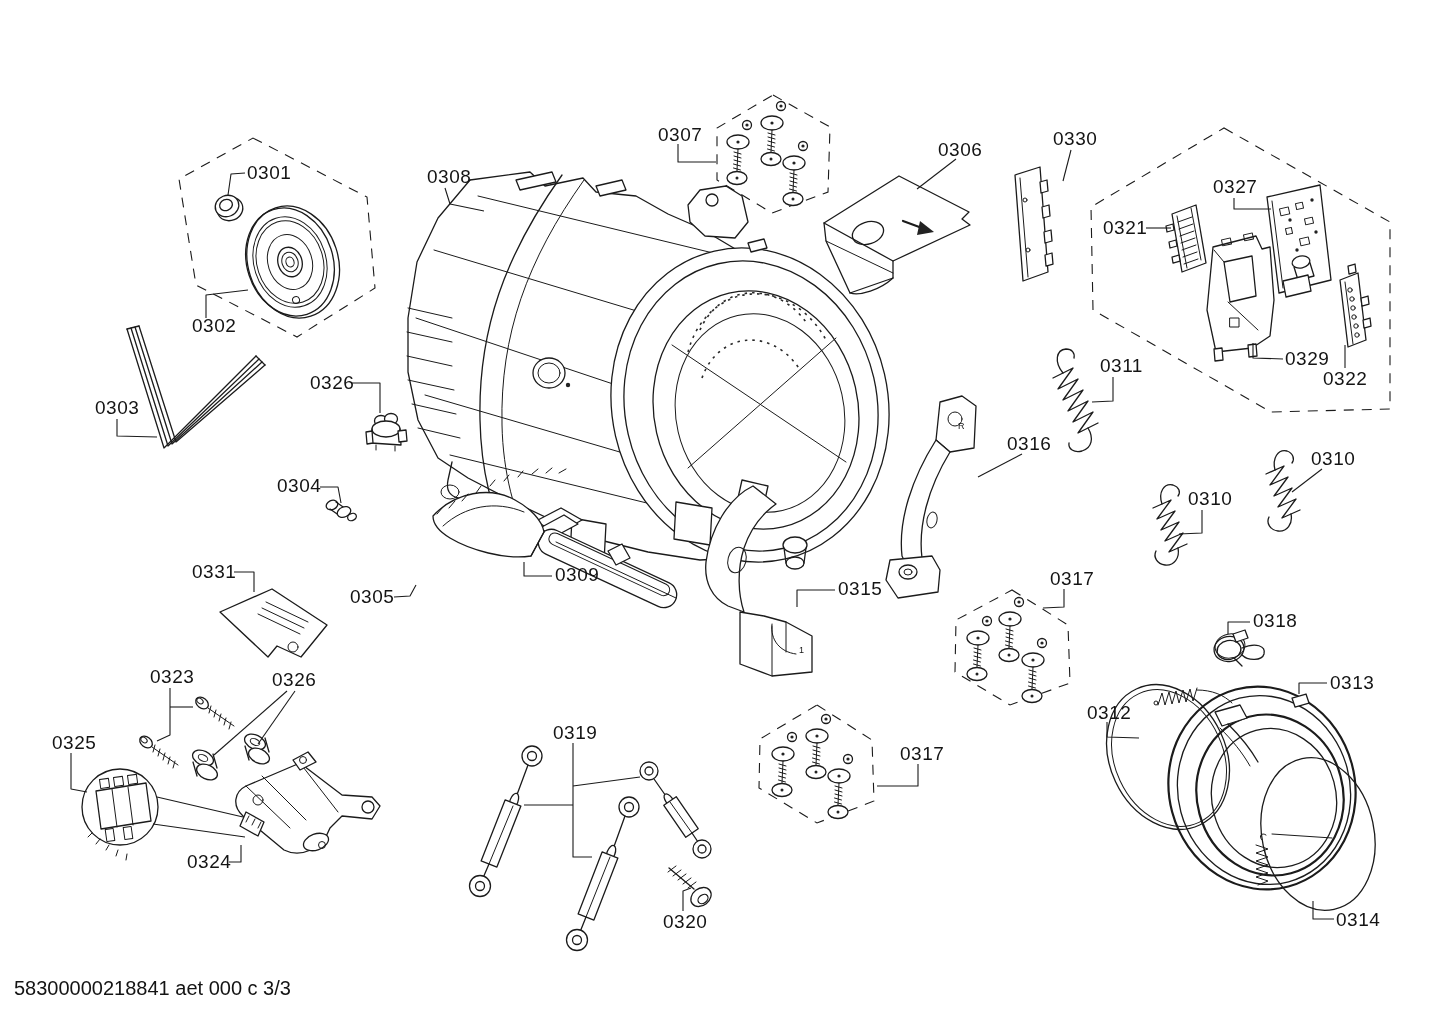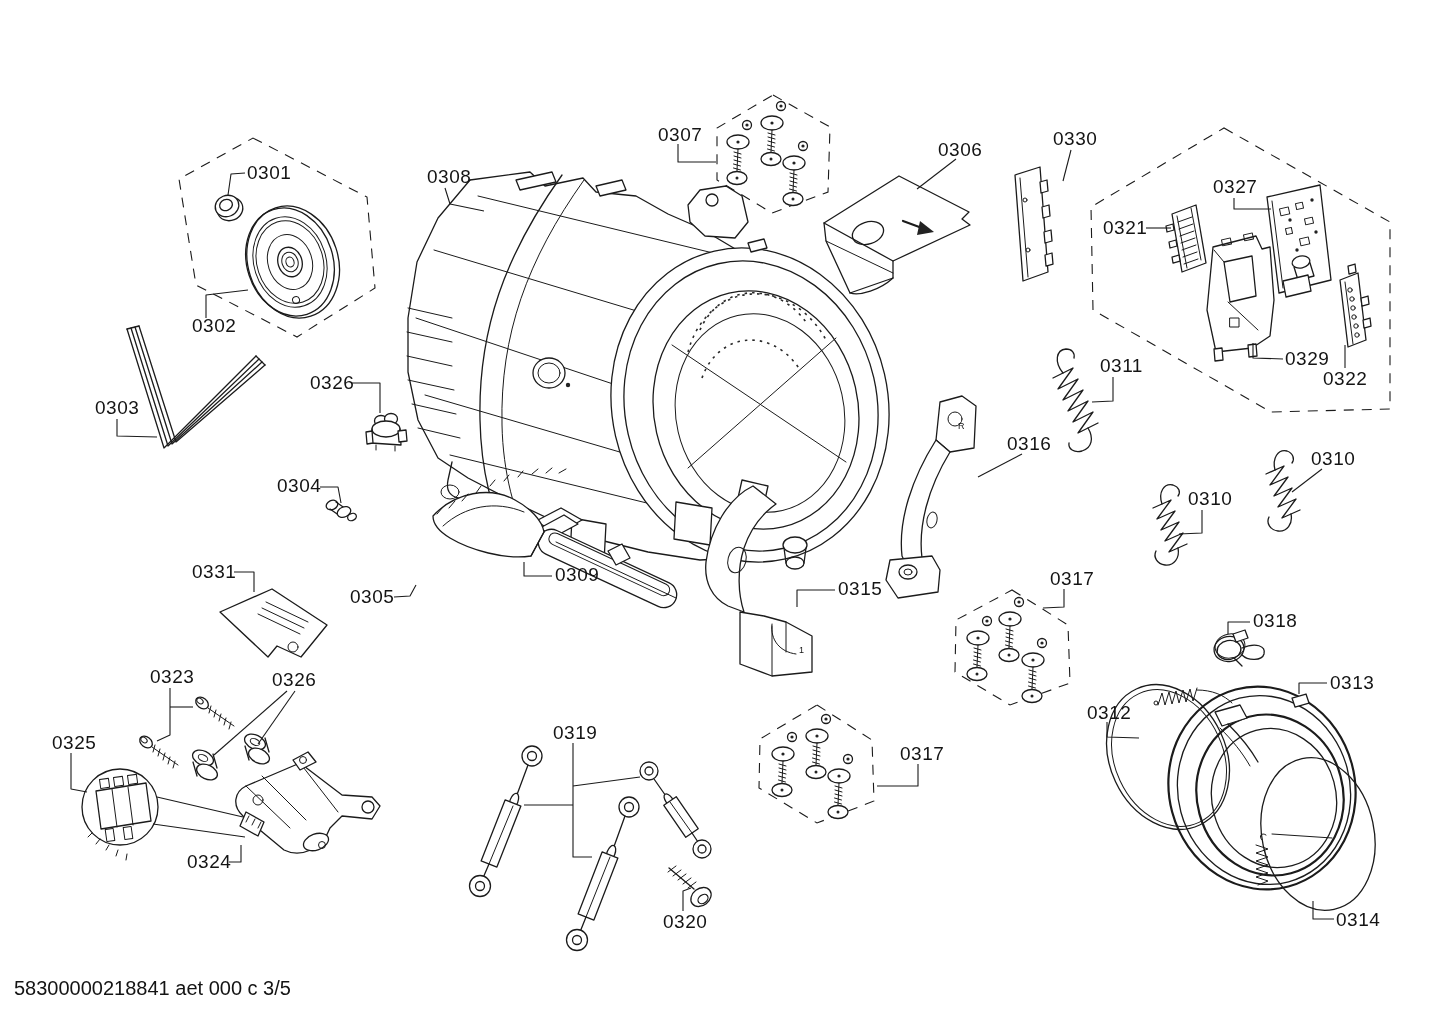--- a/index.html
+++ b/index.html
@@ -551,14 +551,14 @@
       <polyline class="leader" points="1071,150 1063,181"></polyline>
       <text x="1053" y="145" class="lbl">0330</text>
     </g>
     <g>
       <polyline class="leader" points="234,572 254,572 254,592"></polyline>
       <text x="192" y="578" class="lbl">0331</text>
     </g>
   </g>
 </svg>
 
-<div id="footer-code">58300000218841 aet 000 c 3/5</div>
+<div id="footer-code">58300000218841 aet 000 c 3/3</div>
 </div>
 
 </body></html>

